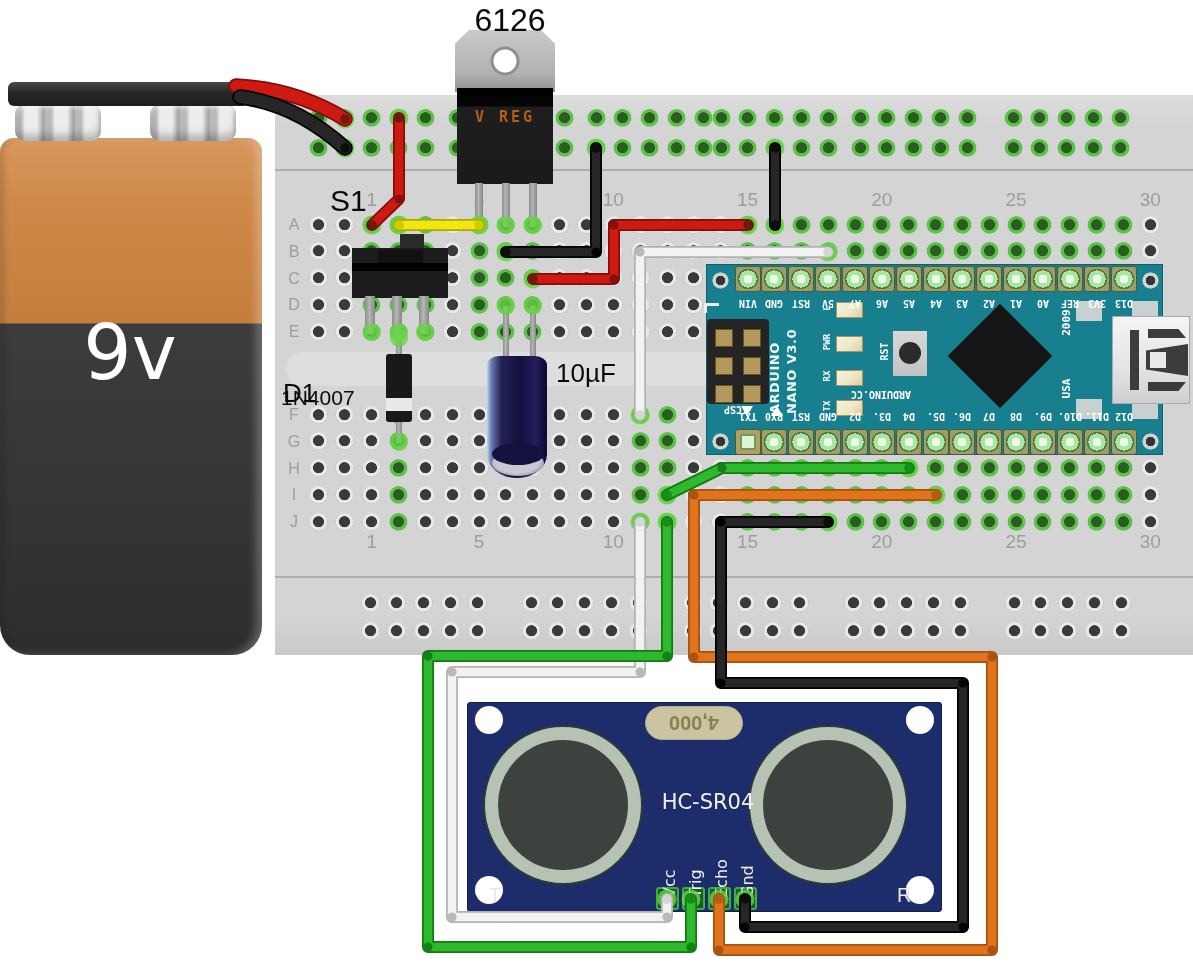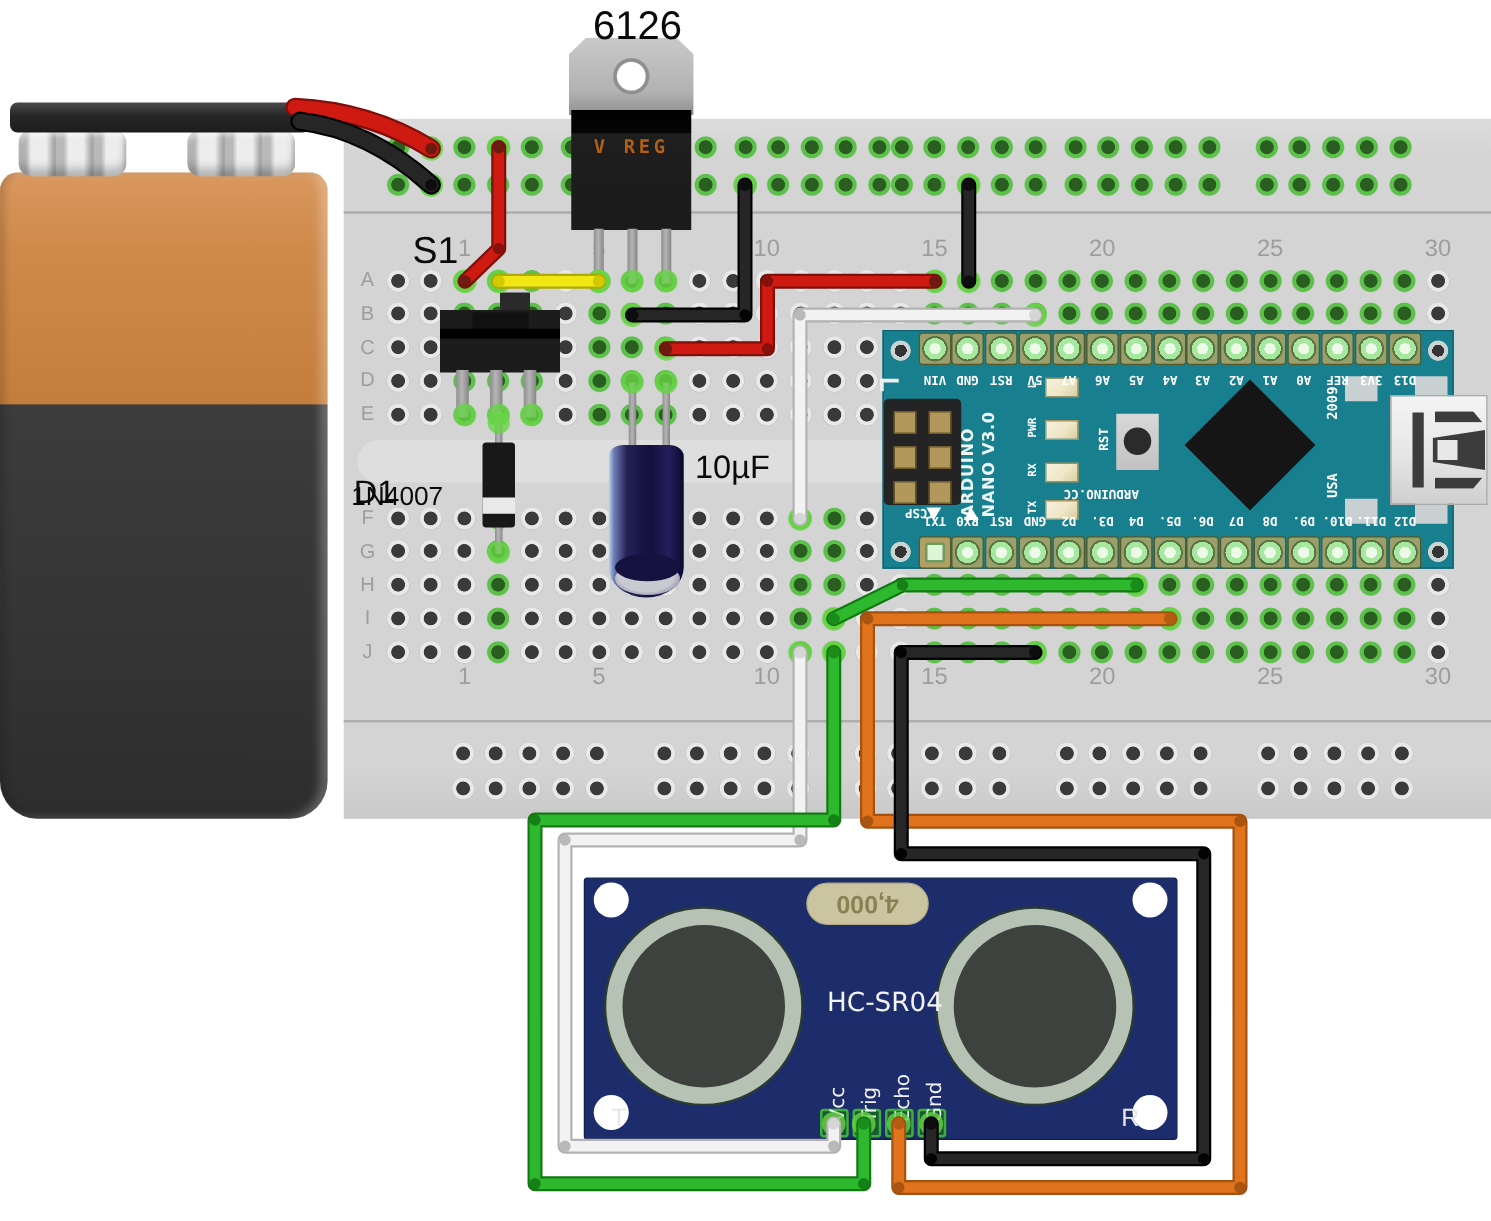--- a/index.html
+++ b/index.html
@@ -578,20 +578,21 @@
       <div class="bb-num" style="left: 1016.1px; top: 542px;">25</div>
       <div class="bb-num" style="left: 1150.35px; top: 200px;">30</div>
       <div class="bb-num" style="left: 1150.35px; top: 542px;">30</div>
     </div>
 
   <div id="battery">
     <div class="bat-body"></div>
     <div class="bat-term" style="left:15px"></div>
     <div class="bat-term" style="left:150px"></div>
     <div class="bat-cap"></div>
+    <div class="bat-label">9v</div>
   </div>
 
   <div id="regulator">
     <div class="comp-label" style="left:460px;top:2px;width:100px;text-align:center;font-size:32px;">6126</div>
     <div class="reg-tab"></div>
     <div class="reg-hole"></div>
     <div class="leg" style="left:475px;top:183px;width:8px;height:44px"></div>
     <div class="leg" style="left:502px;top:183px;width:8px;height:44px"></div>
     <div class="leg" style="left:529px;top:183px;width:8px;height:44px"></div>
     <div class="reg-body"></div>

